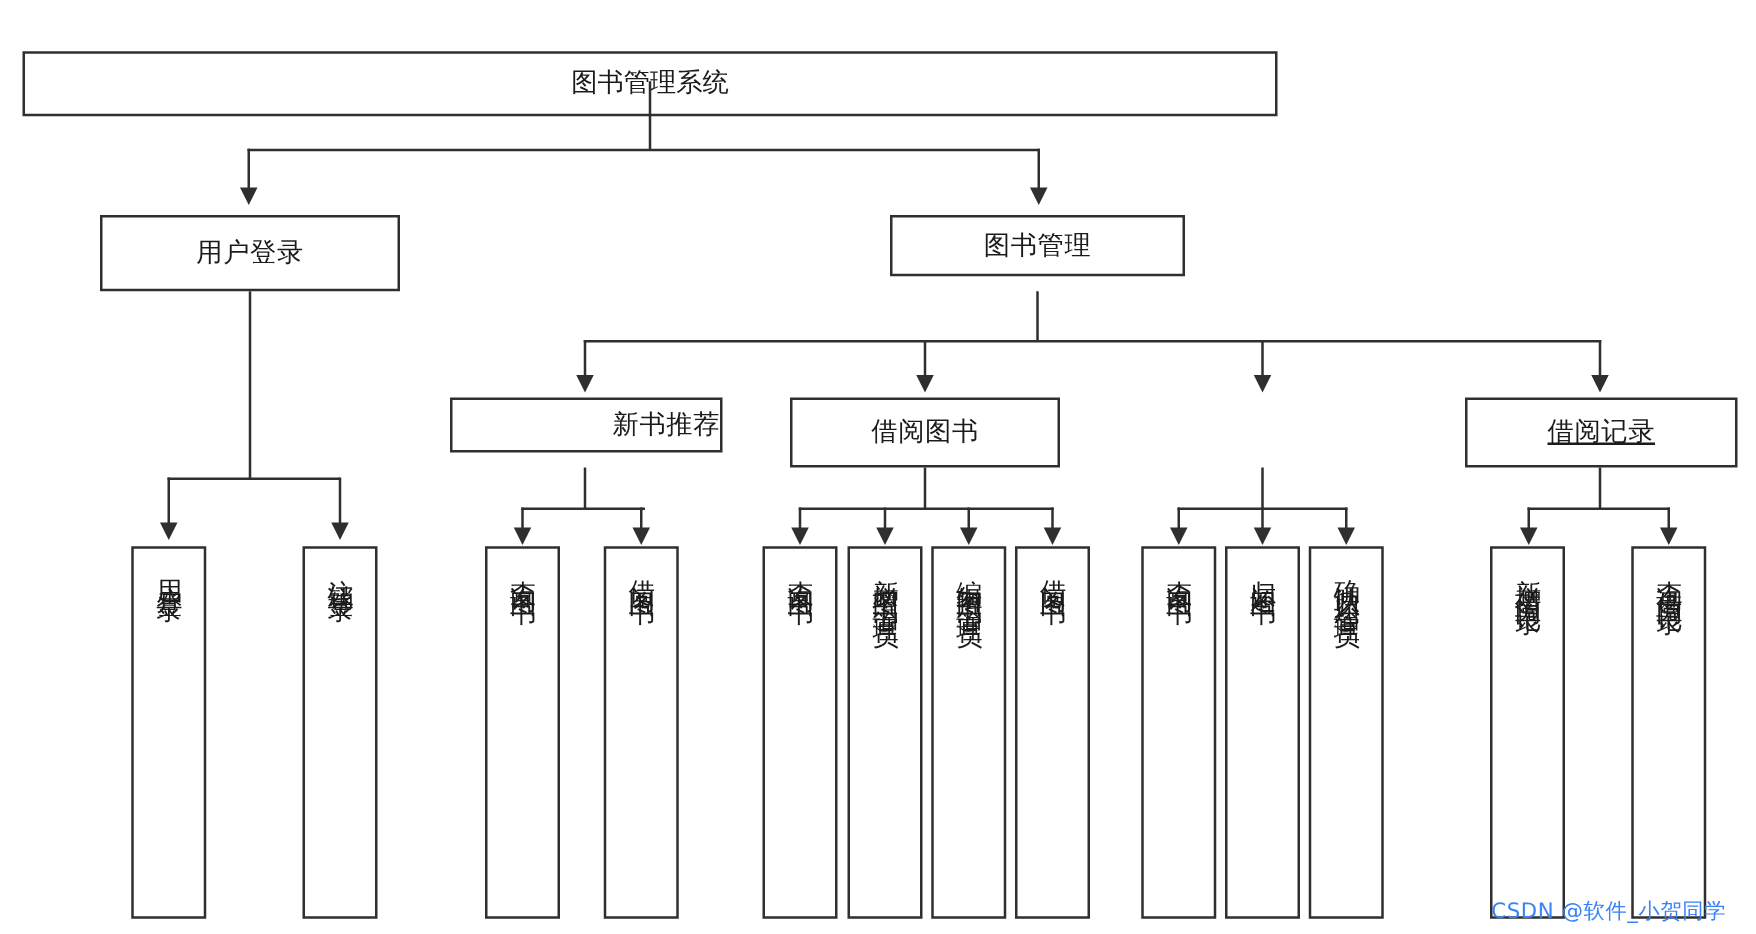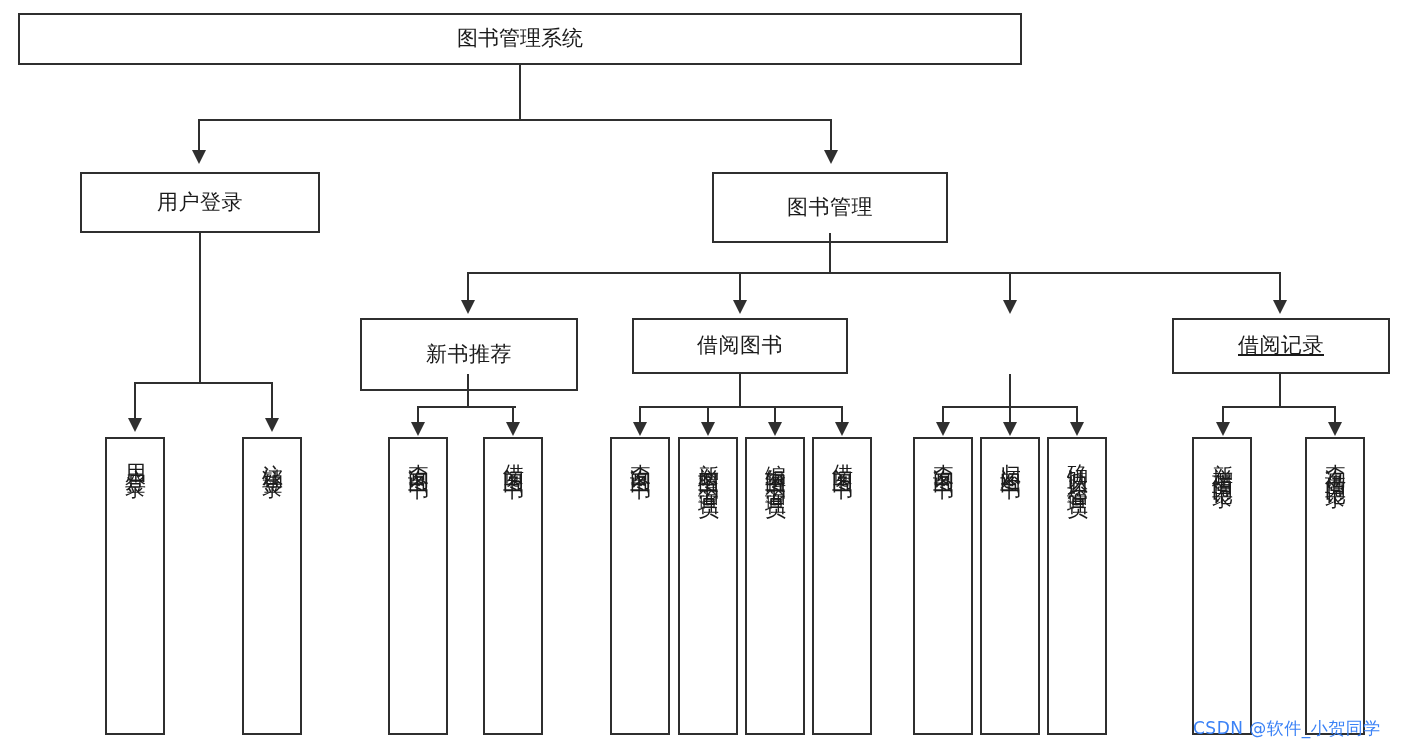--- a/index.html
+++ b/index.html
@@ -28,20 +28,21 @@
     color: #1b1b1b;
     text-align: center;
     line-height: 1.12;
   }
   .node.h {
     font-size: 21px;
     letter-spacing: 0.5px;
   }
   .node.root {
     font-size: 21px;
+    margin-top: 28px;
   }
   
   .node.v {
     font-size: 21px;
     padding: 8px 2px;
     align-items: flex-start;
     justify-content: center;
   }
   .node.v .vtext {
     writing-mode: vertical-rl;
@@ -89,21 +90,21 @@
   <div class="ln h" style="left:198px; top:119px; width:634px; height:2px;"></div>
 
   <div class="ln v" style="left:198px; top:119px; width:2px; height:33px;"></div>
   <div class="arrow" style="left:192px; top:150px;"></div>
   <div class="ln v" style="left:830px; top:119px; width:2px; height:33px;"></div>
   <div class="arrow" style="left:824px; top:150px;"></div>
 
   <div class="node h" style="left:80px; top:172px; width:240px; height:61px;">
     <span>用户登录</span>
   </div>
-  <div class="node h" style="left:712px; top:172px; width:236px; height:71px;">
+  <div class="node h" style="left:712px; top:172px; width:236px; height:49px;">
     <span>图书管理</span>
   </div>
 
   <div class="ln v" style="left:199px; top:233px; width:2px; height:150px;"></div>
   <div class="ln h" style="left:134px; top:382px; width:138px; height:2px;"></div>
   <div class="ln v" style="left:134px; top:382px; width:2px; height:38px;"></div>
   <div class="arrow" style="left:128px; top:418px;"></div>
   <div class="ln v" style="left:271px; top:382px; width:2px; height:38px;"></div>
   <div class="arrow" style="left:265px; top:418px;"></div>
 
@@ -111,21 +112,21 @@
   <div class="ln h" style="left:467px; top:272px; width:814px; height:2px;"></div>
   <div class="ln v" style="left:467px; top:272px; width:2px; height:30px;"></div>
   <div class="arrow" style="left:461px; top:300px;"></div>
   <div class="ln v" style="left:739px; top:272px; width:2px; height:30px;"></div>
   <div class="arrow" style="left:733px; top:300px;"></div>
   <div class="ln v" style="left:1009px; top:272px; width:2px; height:30px;"></div>
   <div class="arrow" style="left:1003px; top:300px;"></div>
   <div class="ln v" style="left:1279px; top:272px; width:2px; height:30px;"></div>
   <div class="arrow" style="left:1273px; top:300px;"></div>
 
-  <div class="node h" style="left:360px; top:318px; width:218px; height:73px;">
+  <div class="node h" style="left:360px; top:318px; width:218px; height:44px;justify-content:flex-end;">
     <span>新书推荐</span>
   </div>
   <div class="node h" style="left:632px; top:318px; width:216px; height:56px;">
     <span>借阅图书</span>
   </div>
   <div class="node h" style="left:1172px; top:318px; width:218px; height:56px;text-decoration:underline;">
     <span>借阅记录</span>
   </div>
 
   <div class="ln v" style="left:467px; top:374px; width:2px; height:33px;"></div>

